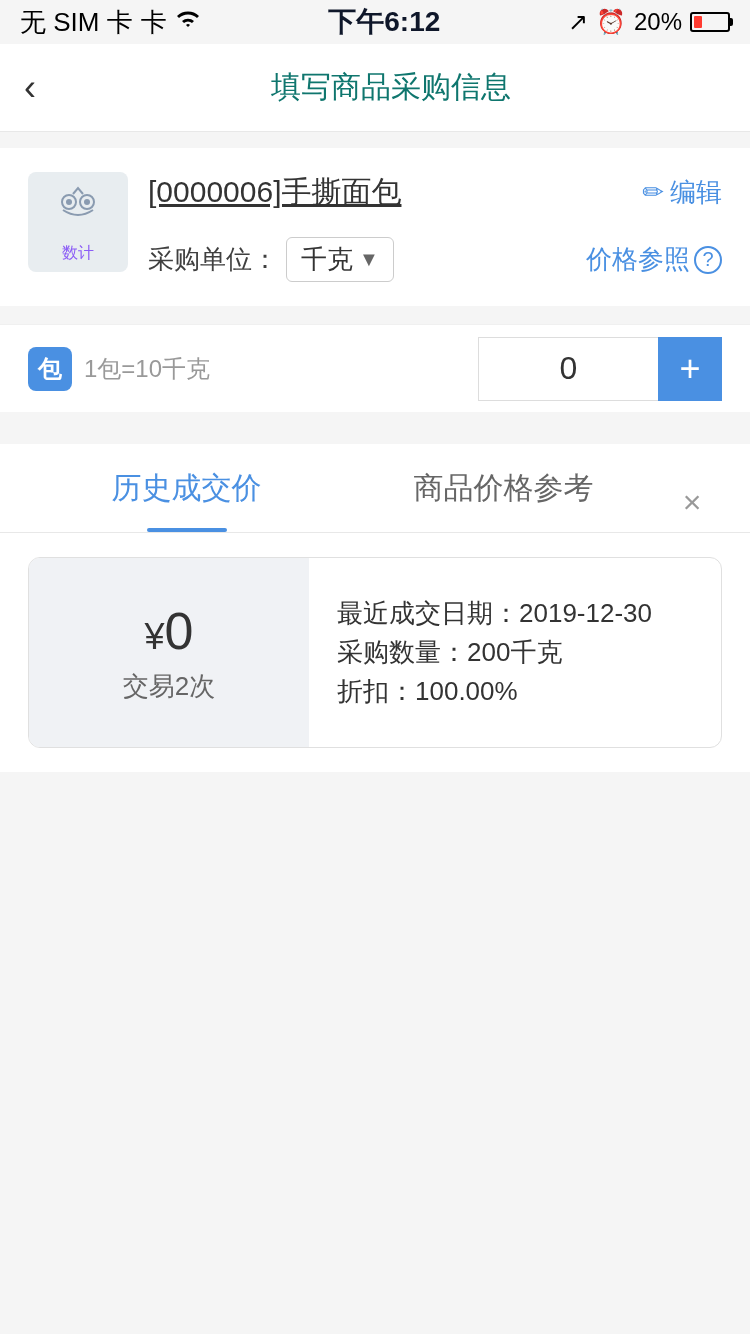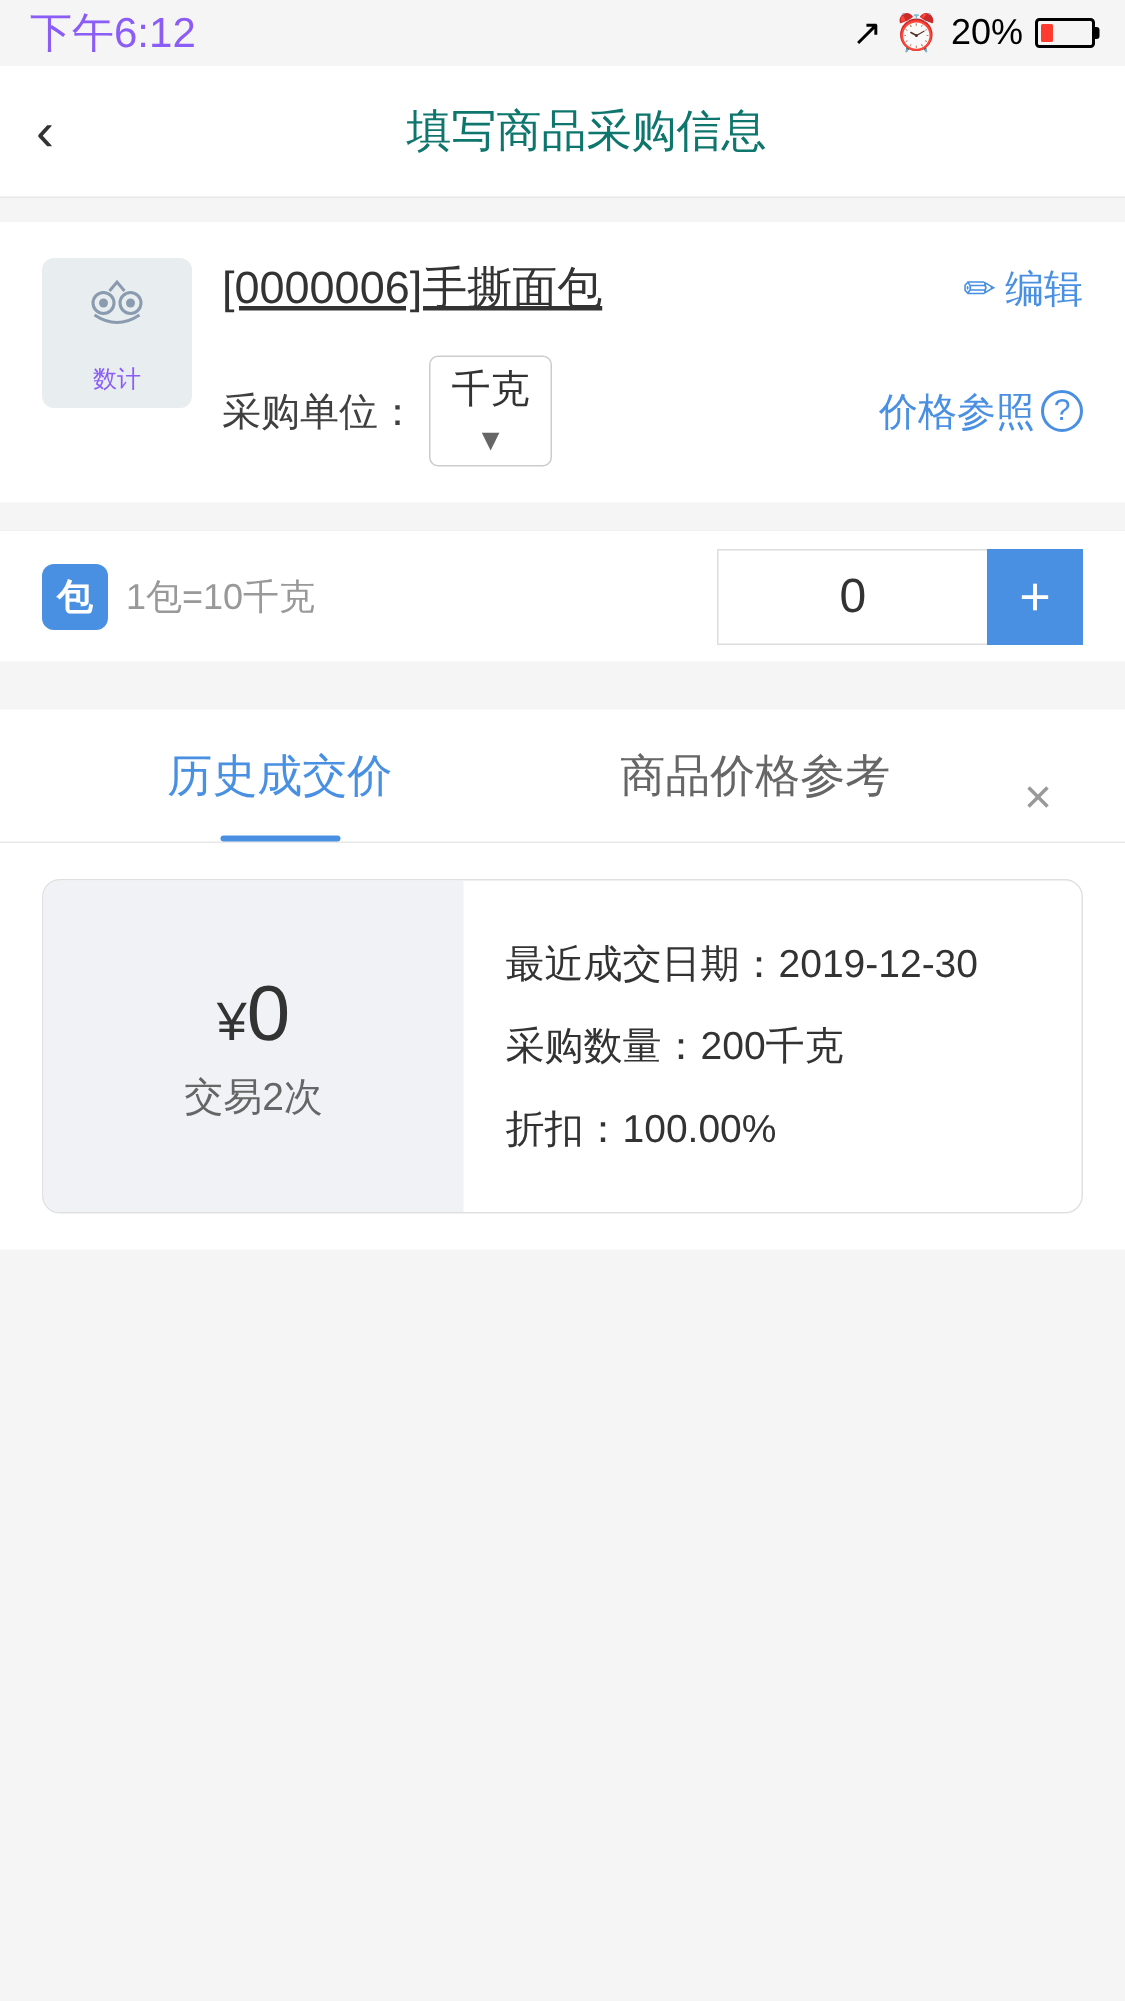--- a/index.html
+++ b/index.html
@@ -25,22 +25,22 @@
     }
     .status-left {
       display: flex;
       align-items: center;
       gap: 8px;
       font-size: 26px;
       color: #000;
     }
     .status-center {
       font-size: 28px;
-      color: #8b5cf6;
-      font-weight: 400;
+      color: #0f172a;
+      font-weight: 700;
     }
     .status-right {
       display: flex;
       align-items: center;
       gap: 8px;
       font-size: 24px;
       color: #000;
     }
     .battery {
       display: inline-flex;
@@ -163,21 +163,20 @@
     .unit-select {
       display: inline-flex;
       align-items: center;
       gap: 6px;
       border: 1px solid #ccc;
       border-radius: 6px;
       padding: 4px 14px;
       font-size: 26px;
       color: #333;
       background: #fff;
-      flex-direction: column;
     }
     .unit-select-arrow {
       font-size: 20px;
       color: #666;
     }
     .price-reference {
       font-size: 26px;
       color: #4a90e2;
       display: flex;
       align-items: center;
@@ -335,38 +334,48 @@
       font-size: 26px;
       color: #666;
       margin-top: 8px;
     }
     .history-detail-side {
       flex: 1;
       padding: 36px 28px;
       display: flex;
       flex-direction: column;
       justify-content: space-between;
-      gap: 16px;
     }
     .history-detail-row {
       font-size: 26px;
       color: #333;
       line-height: 1.5;
     }
 
     
     .section-separator {
       height: 16px;
       background: #f5f5f5;
     }
   </style>
 </head>
 <body>
 
 <div class="status-bar">
+  <div class="status-left">
+    <span>无 SIM 卡</span>
+    <span>卡</span>
+    <span>
+      <svg width="26" height="22" viewBox="0 0 26 22" fill="none">
+        <path d="M13 18l2-2a3 3 0 00-4 0l2 2z" fill="#000"></path>
+        <path d="M7 12l2 2a6 6 0 018 0l2-2a9 9 0 00-12 0z" fill="#000"></path>
+        <path d="M2 7l2 2a13 13 0 0118 0l2-2A16 16 0 002 7z" fill="#000"></path>
+      </svg>
+    </span>
+  </div>
   <div class="status-center">下午6:12</div>
   <div class="status-right">
     <span>↗</span>
     <span>⏰</span>
     <span>20%</span>
     <div class="battery">
       <div class="battery-body">
         <div class="battery-fill"></div>
       </div>
     </div>

